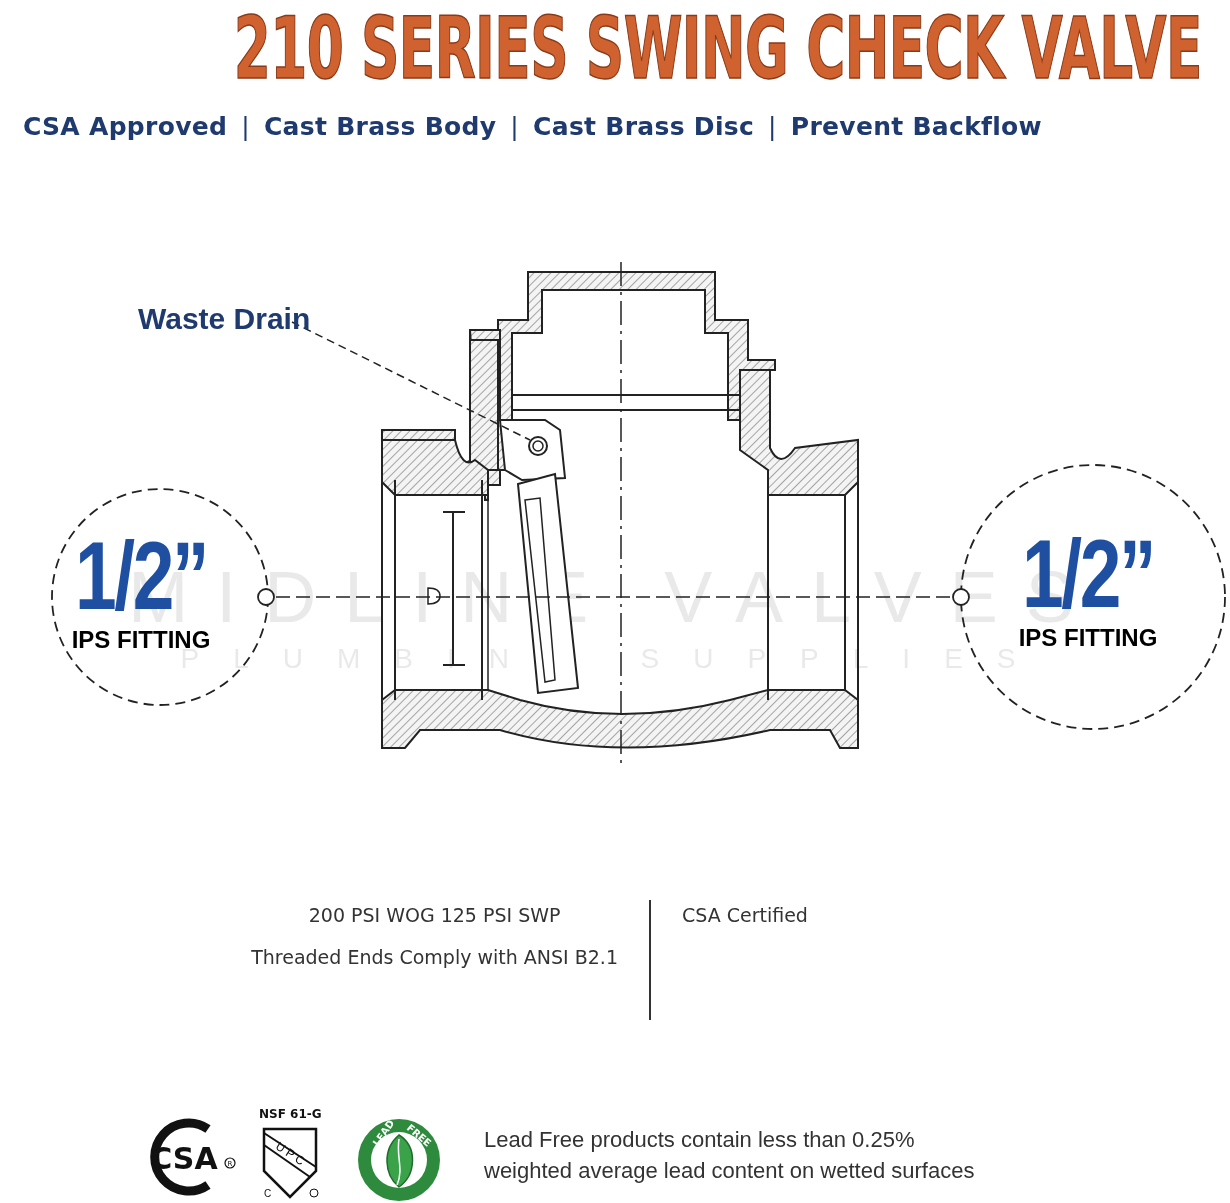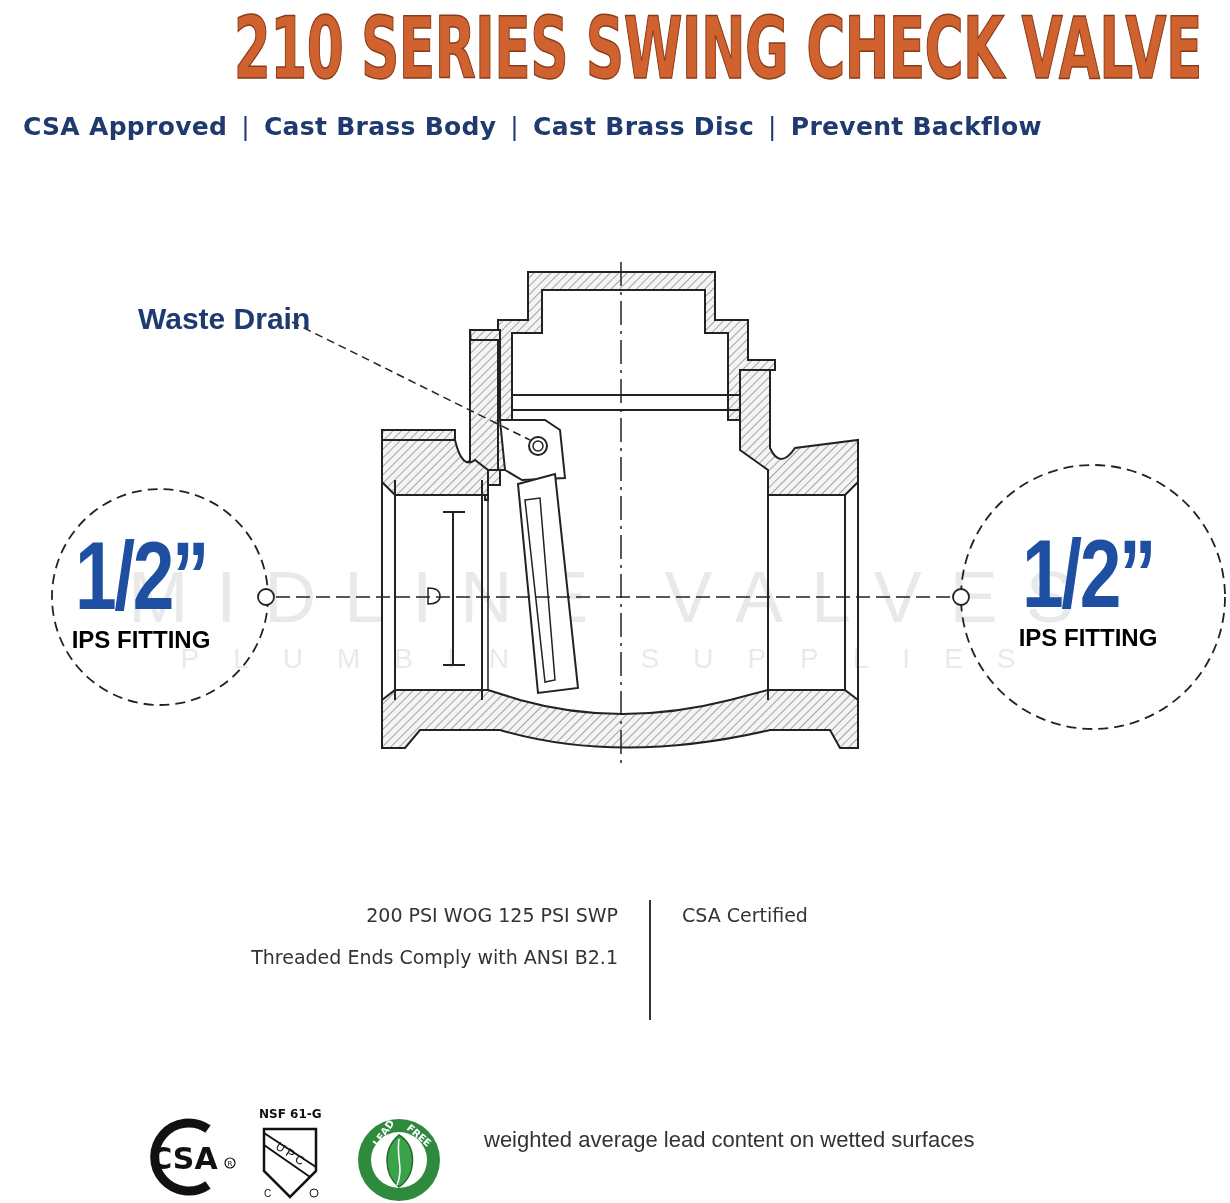--- a/index.html
+++ b/index.html
@@ -21,21 +21,21 @@
   .waste-label {
     position: absolute; left: 138px; top: 302px; font-weight: bold; font-size: 30px; color: #1e3a6e;
   }
   .size-callout { position: absolute; width: 210px; text-align: center; color: #1e4fa0; }
   .size-callout .frac {
     font-family: "Liberation Sans", sans-serif; font-weight: bold; font-size: 96px; line-height: 96px;
     transform: scaleX(0.78); letter-spacing: -3px;
   }
   .size-callout .ips { font-weight: bold; font-size: 24px; color: #000000; margin-top: 2px; }
   .specs { position: absolute; top: 900px; left: 0; width: 1230px; }
-  .spec-left { position: absolute; right: 612px; top: 0; text-align: right; }
+  .spec-left { position: absolute; right: 612px; top: 0; text-align: center; }
   .spec-right { position: absolute; left: 682px; top: 0; text-align: left; }
   .spec-line { font-family: "DejaVu Sans", sans-serif; font-size: 19px; color: #333; height: 42px; line-height: 30px; white-space: nowrap; }
   .spec-divider { position: absolute; left: 649px; top: 0; width: 2px; height: 120px; background: #333; }
   .badges { position: absolute; top: 1105px; left: 140px; height: 98px; width: 340px; }
   .lead-note { position: absolute; left: 484px; top: 1124px; font-size: 22px; line-height: 31px; color: #333; }
 </style>
 </head>
 <body>
 
 <div class="title">210 SERIES SWING CHECK VALVE</div>
@@ -145,14 +145,15 @@
     <circle cx="43" cy="43" r="41" fill="#2e8b3e"></circle>
     <circle cx="43" cy="43" r="28" fill="#ffffff"></circle>
     <path d="M43,18 C62,30 60,58 43,70 C28,58 26,32 43,18 Z" fill="#3aa34a" stroke="#1f6b2b" stroke-width="1.5"></path>
     <path d="M43,22 C40,40 48,52 41,68" fill="none" stroke="#fff" stroke-width="1.5"></path>
     <text x="22" y="30" font-family="DejaVu Sans, sans-serif" font-weight="bold" font-size="10" fill="#fff" transform="rotate(-55 22 30)">LEAD</text>
     <text x="50" y="12" font-family="DejaVu Sans, sans-serif" font-weight="bold" font-size="10" fill="#fff" transform="rotate(40 50 12)">FREE</text>
   </svg>
 </div>
 
 <div class="lead-note">
+  <div>Lead Free products contain less than 0.25%</div>
   <div>weighted average lead content on wetted surfaces</div>
 </div>
 
 </body></html>

